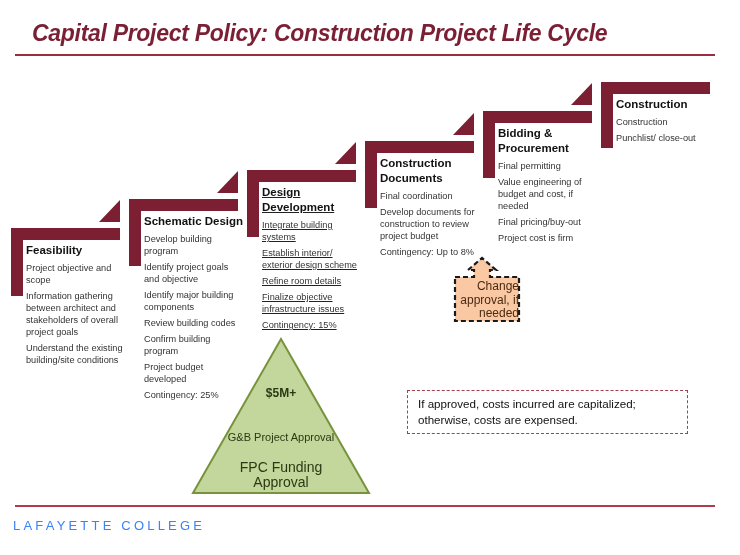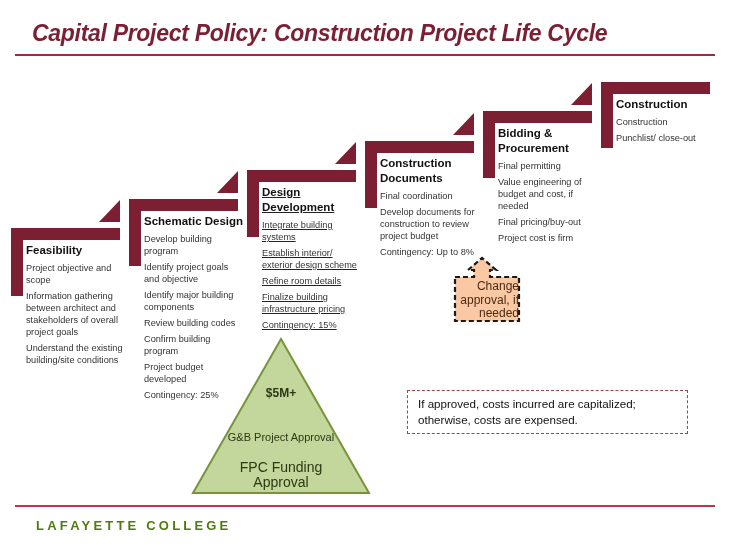--- a/index.html
+++ b/index.html
@@ -3,22 +3,22 @@
 <meta charset="utf-8">
 <style>
   html, body { margin:0; padding:0; background:#ffffff; }
   body { width:740px; height:555px; position:relative; overflow:hidden;
          font-family:"Liberation Sans", "DejaVu Sans", sans-serif; color:#222; }
   .title { position:absolute; left:32px; top:20px; font-size:23px; font-weight:bold;
            font-style:italic; color:#7b1f35; letter-spacing:-0.3px; white-space:nowrap; }
   .rule { position:absolute; left:15px; width:700px; height:2px; background:#9a2d40; }
   .rule.top { top:54px; }
   .rule.bottom { top:505px; height:1.5px; background:#b23a4a; }
-  .footer { position:absolute; left:36px; top:518px; font-size:13px; letter-spacing:3.2px;
-            color:#4d7c0f; white-space:nowrap;font-weight:bold; }
+  .footer { position:absolute; left:13px; top:518px; font-size:13px; letter-spacing:3.2px;
+            color:#3b82f6; white-space:nowrap; }
   svg.shapes { position:absolute; left:0; top:0; }
   .step { position:absolute; width:110px; }
   .step h3 { margin:0 0 4px 0; font-size:11.5px; font-weight:bold; color:#111; line-height:15px; }
   .step ul { list-style:none; margin:0; padding:0; }
   .step li { font-size:9.2px; line-height:12px; color:#333; margin-bottom:4px; }
   .tri-text { position:absolute; text-align:center; color:#2b3a12; }
   .tri-amt { left:241px; top:386px; width:80px; font-size:12px; font-weight:bold; }
   .tri-gb { left:226px; top:418px; width:110px; font-size:11px; line-height:15px;margin-top:12px; }
   .tri-fpc { left:226px; top:460px; width:110px; font-size:14px; line-height:15px; }
   .callout-text { position:absolute; left:455px; top:280px; width:64px; text-align:right;
@@ -96,21 +96,21 @@
     <li>Contingency: 25%</li>
   </ul>
 </div>
 
 <div class="step" style="left:262px; top:185px; width:100px;text-decoration:underline;">
   <h3>Design Development</h3>
   <ul>
     <li>Integrate building systems</li>
     <li>Establish interior/ exterior design scheme</li>
     <li>Refine room details</li>
-    <li>Finalize building infrastructure pricing</li>
+    <li>Finalize objective infrastructure issues</li>
     <li>Contingency: 15%</li>
   </ul>
 </div>
 
 <div class="step" style="left:380px; top:156px; width:100px;">
   <h3>Construction Documents</h3>
   <ul>
     <li>Final coordination</li>
     <li>Develop documents for construction to review project budget</li>
     <li>Contingency: Up to 8%</li>

